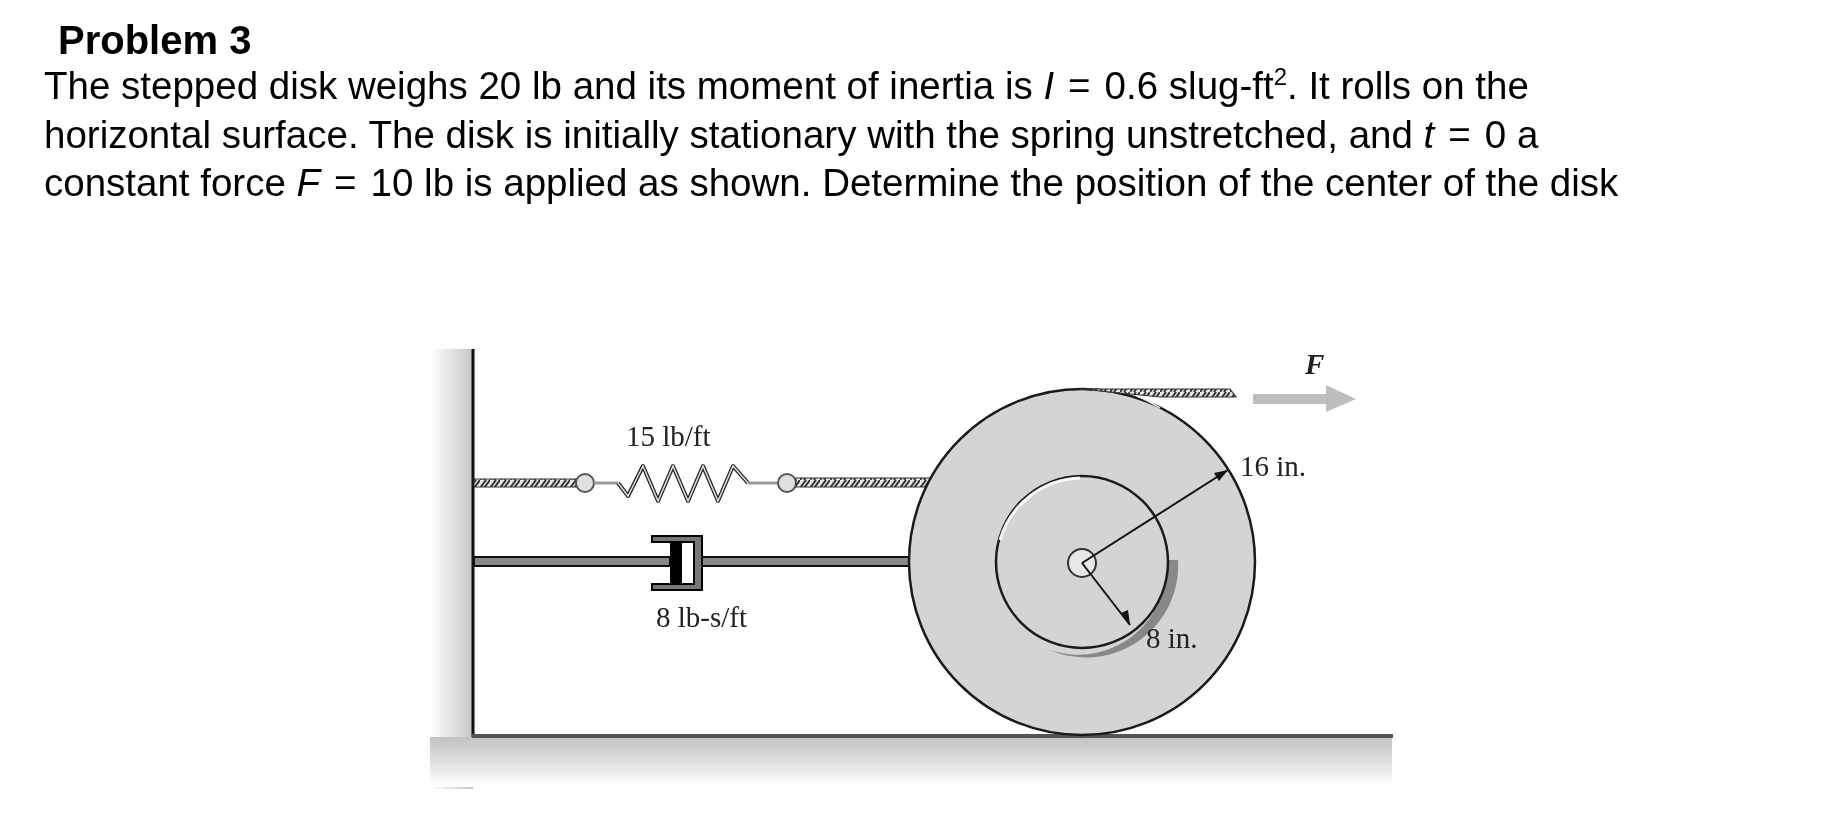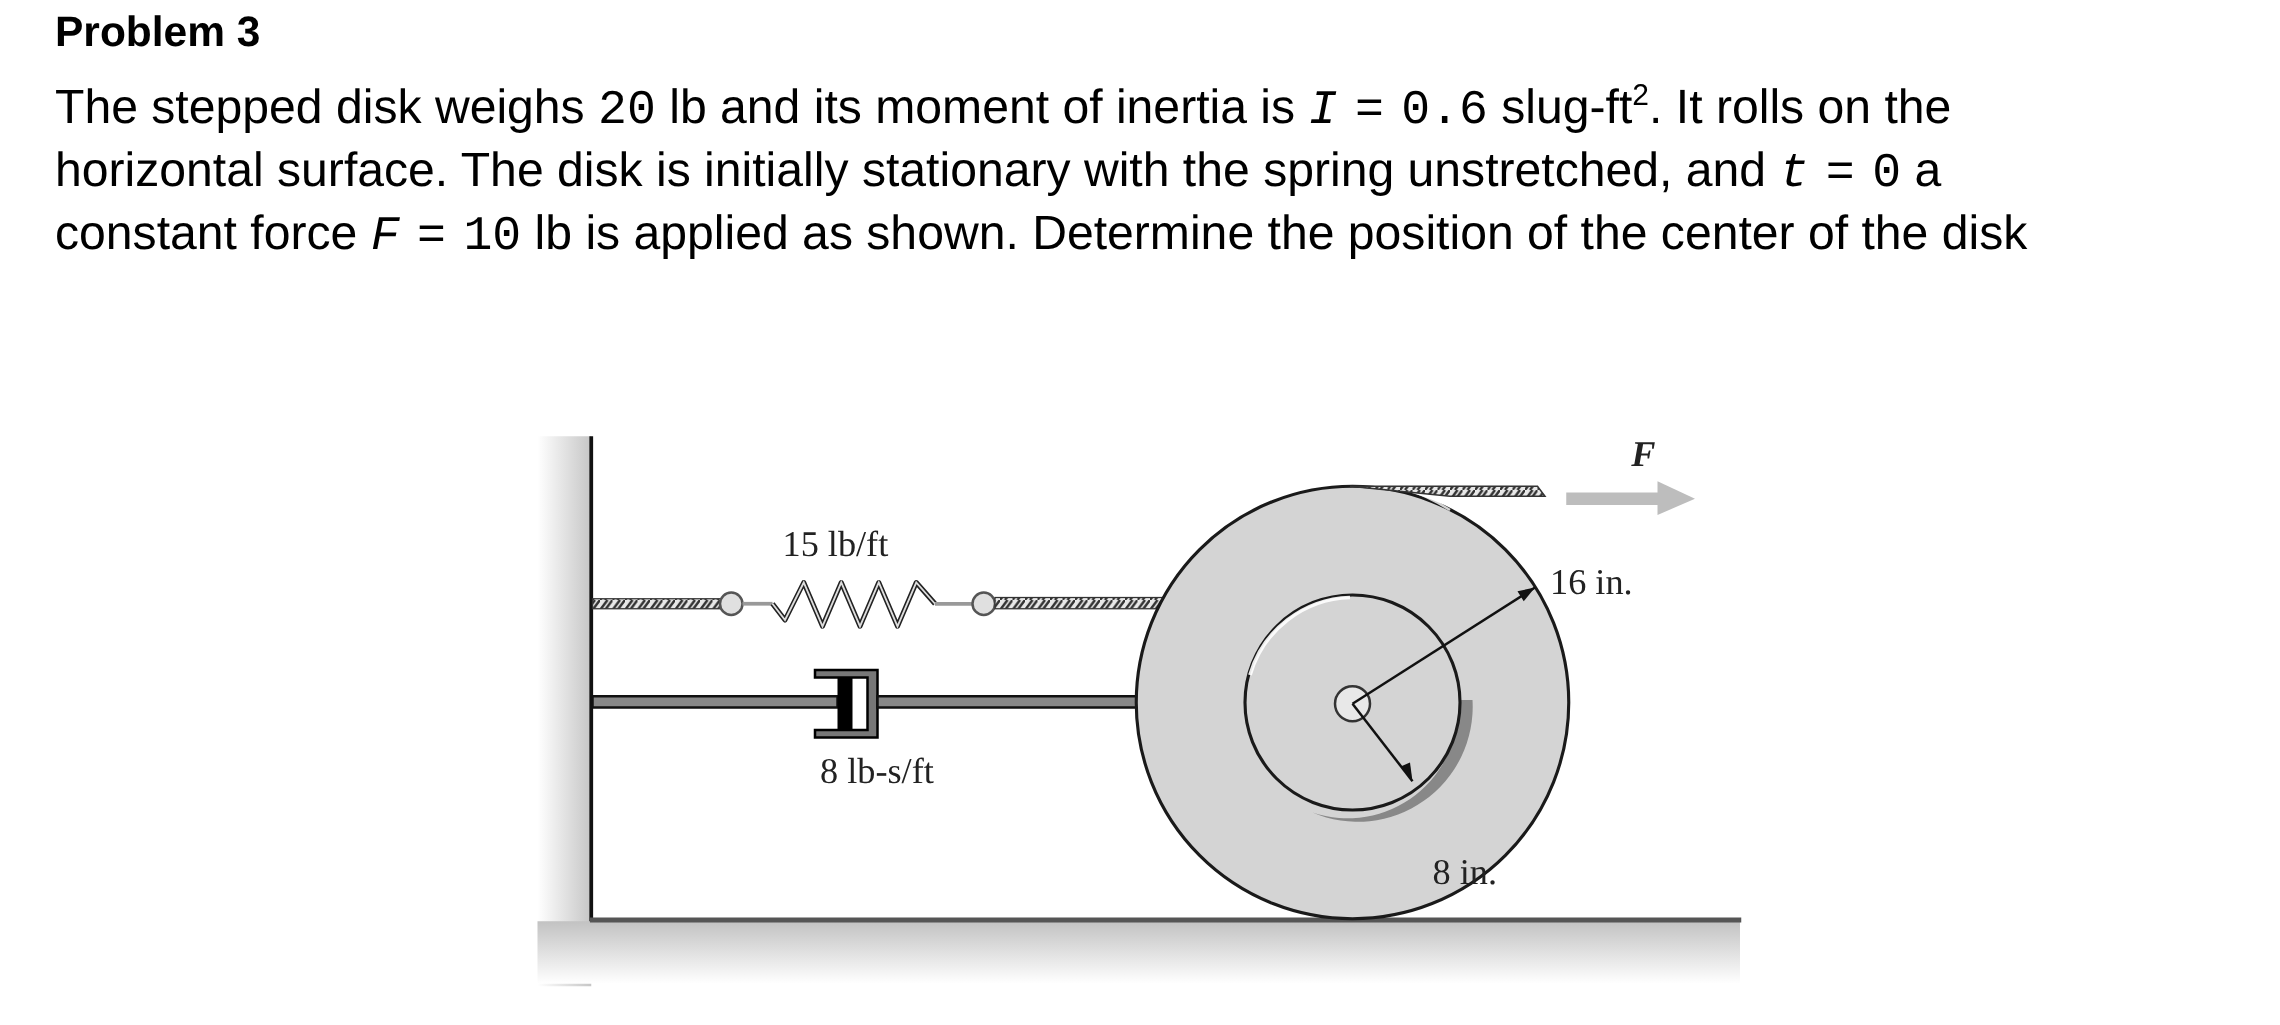--- a/index.html
+++ b/index.html
@@ -1,20 +1,20 @@
 <!DOCTYPE html>
 <html><head>
 <meta charset="utf-8">
 <style>
   html, body { margin: 0; padding: 0; background: #ffffff; }
   body { width: 1824px; height: 820px; position: relative; overflow: hidden; font-family: "Liberation Sans", sans-serif; color: #000; }
-  .title { position: absolute; left: 44px; top: 2px; font-size: 34px; font-weight: bold; line-height: 48px; margin: 0; }
+  .title { position: absolute; left: 44px; top: 2px; font-size: 40px; font-weight: bold; line-height: 48px; margin: 14px; }
   .para { position: absolute; left: 44px; top: 62px; width: 1760px; font-size: 38.5px; line-height: 48.5px; margin: 0; }
   .para .line { display: block; white-space: nowrap; }
-  .math { font-family: Liberation Mono, monospace; }
+  .math { font-family: Liberation Sans, sans-serif; }
   .math i { font-style: italic; }
   .math .eq { padding: 0 14px; }
   sup { font-size: 24px; line-height: 0; vertical-align: 14px; }
   .figure { position: absolute; left: 0; top: 0; width: 1824px; height: 820px; pointer-events: none; }
   .figure svg { position: absolute; left: 0; top: 0; }
   .lbl { position: absolute; font-family: "Liberation Serif", "DejaVu Serif", serif; font-size: 29px; color: #222; white-space: nowrap; line-height: 1; }
   .lbl.italic { font-style: italic; font-weight: bold; }
 </style>
 </head>
 <body>
@@ -91,14 +91,14 @@
     <g>
       <rect x="1253" y="394" width="80" height="10" fill="#bdbdbd"></rect>
       <polygon points="1326,385 1356,399 1326,412" fill="#bdbdbd"></polygon>
     </g>
   </svg>
 
   <span class="lbl" style="left:626px;top:422px;">15 lb/ft</span>
   <span class="lbl" style="left:656px;top:603px;">8 lb-s/ft</span>
   <span class="lbl italic" style="left:1305px;top:350px;">F</span>
   <span class="lbl" style="left:1240px;top:452px;">16 in.</span>
-  <span class="lbl" style="left:1146px;top:684px;">8 in.</span>
+  <span class="lbl" style="left:1146px;top:624px;">8 in.</span>
 </div>
 
 </body></html>

